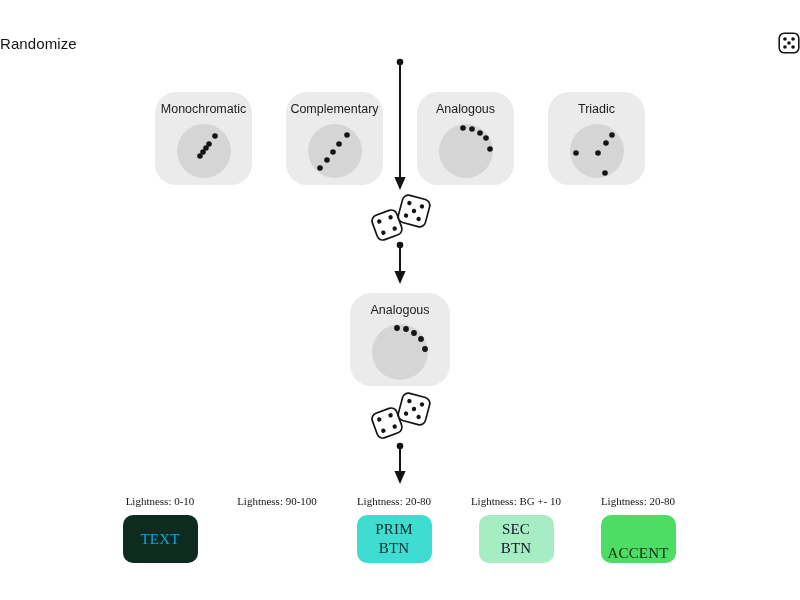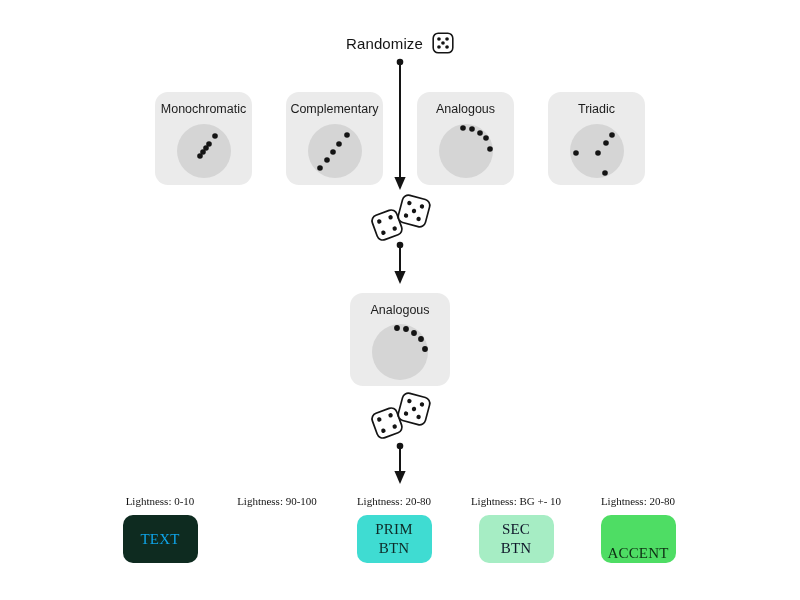--- a/index.html
+++ b/index.html
@@ -2,26 +2,26 @@
 <html><head>
 <meta charset="utf-8">
 <style>
   html,body{margin:0;padding:0;background:#fff;}
   .canvas{
     position:relative;width:800px;height:600px;background:#ffffff;overflow:hidden;
     font-family:"Liberation Sans","DejaVu Sans",sans-serif;color:#141414;
   }
   .header{
     position:absolute;left:0;right:0;top:31px;height:24px;
-    display:flex;align-items:center;justify-content:center;gap:9px;
+    display:flex;align-items:center;justify-content:space-between;gap:9px;
   }
   .header .title{font-size:15px;font-weight:500;color:#141414;letter-spacing:.1px;}
   .overlay{position:absolute;left:0;top:0;pointer-events:none;}
   .card{
-    position:absolute;background:#ebebeb;border-radius:13px;
+    position:absolute;background:#ebebeb;border-radius:21px;
     display:flex;flex-direction:column;align-items:center;
   }
   .card .card-title{font-size:12.5px;color:#1c1c1c;margin-top:10px;line-height:14px;}
   .card.small{width:97px;height:93px;top:92px;}
   .card.small .wheel-svg{margin-top:6px;}
   .card.selected{width:100px;height:93px;left:350px;top:293px;}
   .card.selected .wheel-svg{margin-top:5px;}
   .palette-col{
     position:absolute;top:495px;width:120px;text-align:center;font-family:Liberation Serif, serif;
   }

